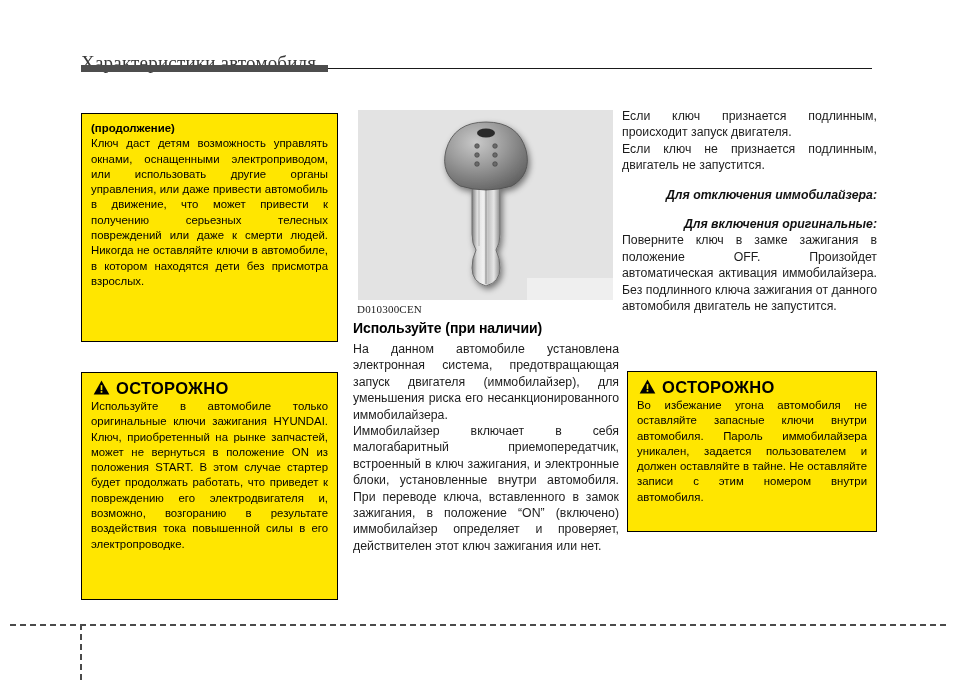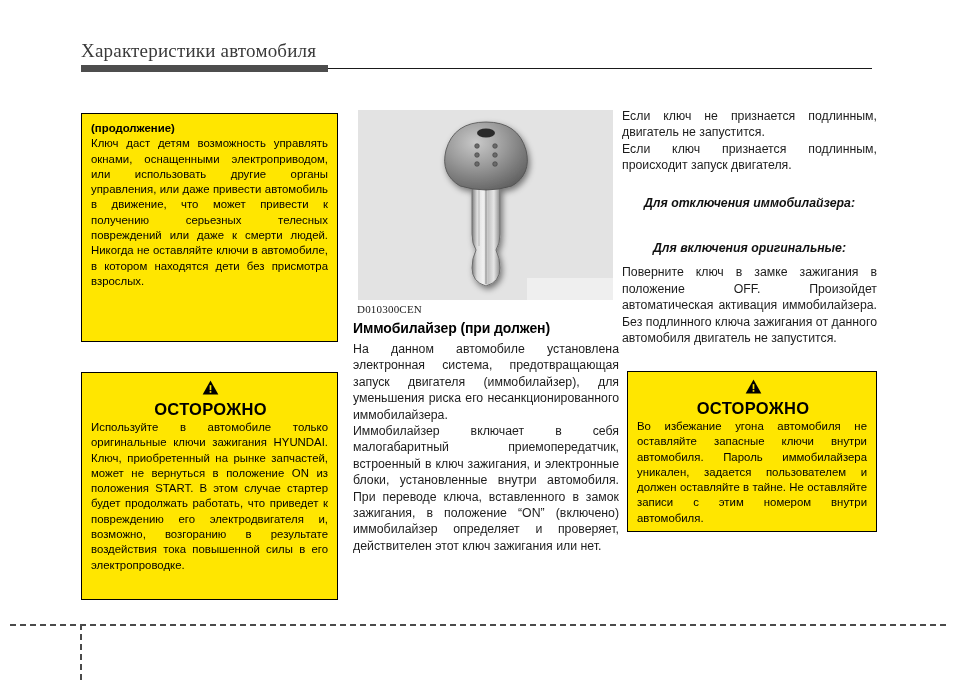--- a/index.html
+++ b/index.html
@@ -7,21 +7,21 @@
     width:954px;height:685px;
     background:#ffffff;
     font-family:"Liberation Sans", sans-serif;
     overflow:hidden;
     position:relative;
   }
   .page{position:absolute;inset:0;}
 
   
   .hdr-title{
-    position:absolute;left:81px;top:40px;
+    position:absolute;left:81px;top:52px;
     font-family:"Liberation Serif", serif;
     font-size:19px;color:#3a3a3a;letter-spacing:.2px;
     white-space:nowrap;
   }
   .hdr-bar{
     position:absolute;left:81px;top:65px;width:247px;height:7px;
     background:#4d4d4d;
   }
   .hdr-rule{
     position:absolute;left:328px;top:68px;width:544px;height:1px;
@@ -44,23 +44,22 @@
     text-align:justify;
     text-align-last:left;
     -moz-text-align-last:left;
     word-spacing:0px;
   }
   .ybox .cont-label{
     font-weight:bold;text-align:right;text-align-last:left;
     margin-bottom:0px;
   }
   .warn-head{
-    display:flex;align-items:center;gap:6px;
+    display:flex;align-items:flex-start;gap:6px;
     margin:0 0 2px 2px;
-    flex-direction:column;
   }
   .warn-tri{
     width:17px;height:15px;display:block;flex:0 0 auto;
   }
   .warn-word{
     font-size:16.5px;font-weight:bold;color:#000;letter-spacing:.3px;
     line-height:17px;
   }
 
   .box1{position:absolute;left:81px;top:113px;width:257px;height:229px;}
@@ -87,21 +86,21 @@
     font-size:12.3px;
     line-height:16.4px;
     color:#1c1c1c;
     text-align:justify;
     text-align-last:left;
     -moz-text-align-last:left;
   }
   .body-p + .body-p{margin-top:0;}
   .sub-h{
     font-size:12.3px;line-height:16.4px;font-weight:bold;font-style:italic;
-    color:#111;margin:8px;text-align:center;
+    color:#111;margin:0;text-align:right;
   }
   .spacer-sm{height:13px;}
 
   .mid-text{position:absolute;left:353px;top:320px;width:266px;}
   .right-text{position:absolute;left:622px;top:108px;width:255px;}
 
   
   .cut-h{
     position:absolute;left:10px;top:624px;width:936px;height:0;
     border-top:2px dashed #4a4a4a;
@@ -184,28 +183,28 @@
             <circle cx="69" cy="39" r="2.3"></circle>
           <circle cx="51" cy="48" r="2.3"></circle>
             <circle cx="69" cy="48" r="2.3"></circle>
         </g>
       </g>
     </svg>
   </div>
   <div class="fig-caption">D010300CEN</div>
 
   <div class="mid-text">
-    <div class="h2">Иммобилайзер (при должен)</div>
+    <div class="h2">Используйте (при наличии)</div>
     <p class="body-p">На данном автомобиле установлена электронная система, предотвращающая запуск двигателя (иммобилайзер), для уменьшения риска его несанкционированного иммобилайзера.</p>
     <p class="body-p">Иммобилайзер включает в себя малогабаритный приемопередатчик, встроенный в ключ зажигания, и электронные блоки, установленные внутри автомобиля. При переводе ключа, вставленного в замок зажигания, в положение “ON” (включено) иммобилайзер определяет и проверяет, действителен этот ключ зажигания или нет.</p>
   </div>
 
   <div class="right-text">
+    <p class="body-p">Если ключ признается подлинным, происходит запуск двигателя.</p>
     <p class="body-p">Если ключ не признается подлинным, двигатель не запустится.</p>
-    <p class="body-p">Если ключ признается подлинным, происходит запуск двигателя.</p>
     <div class="spacer-sm"></div>
     <p class="sub-h">Для отключения иммобилайзера:</p>
     <div class="spacer-sm"></div>
     <p class="sub-h">Для включения оригинальные:</p>
     <p class="body-p">Поверните ключ в замке зажигания в положение OFF. Произойдет автоматическая активация иммобилайзера. Без подлинного ключа зажигания от данного автомобиля двигатель не запустится.</p>
   </div>
 
   <div class="ybox box3">
     <div class="warn-head">
       <svg class="warn-tri" viewBox="0 0 20 18">

